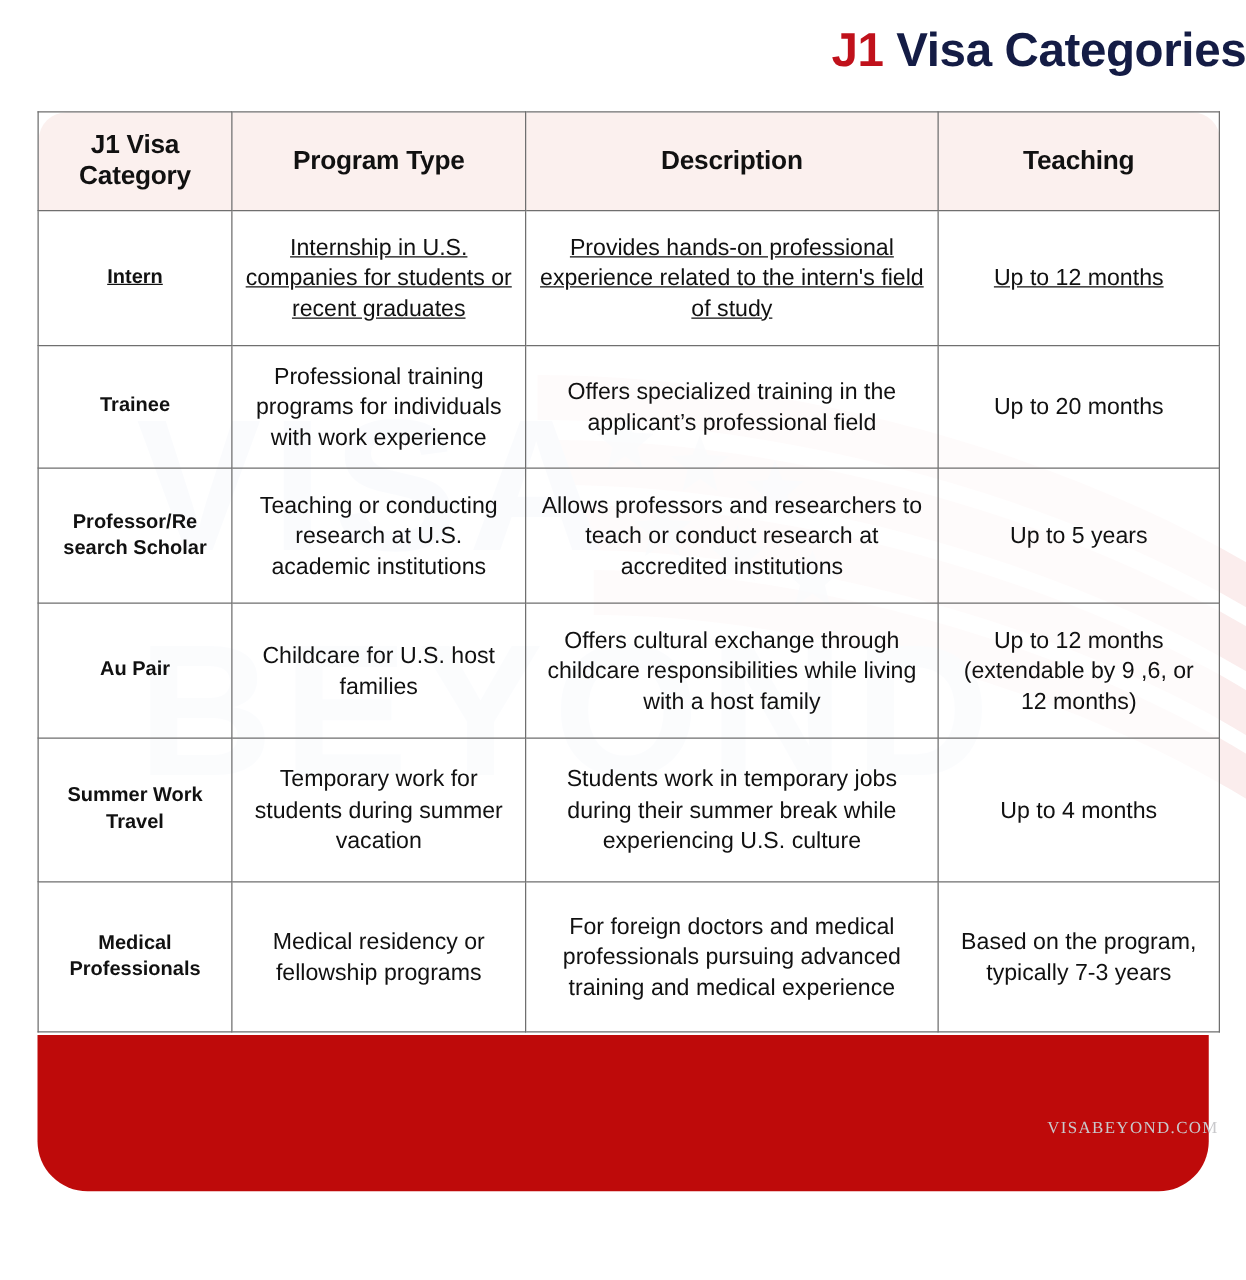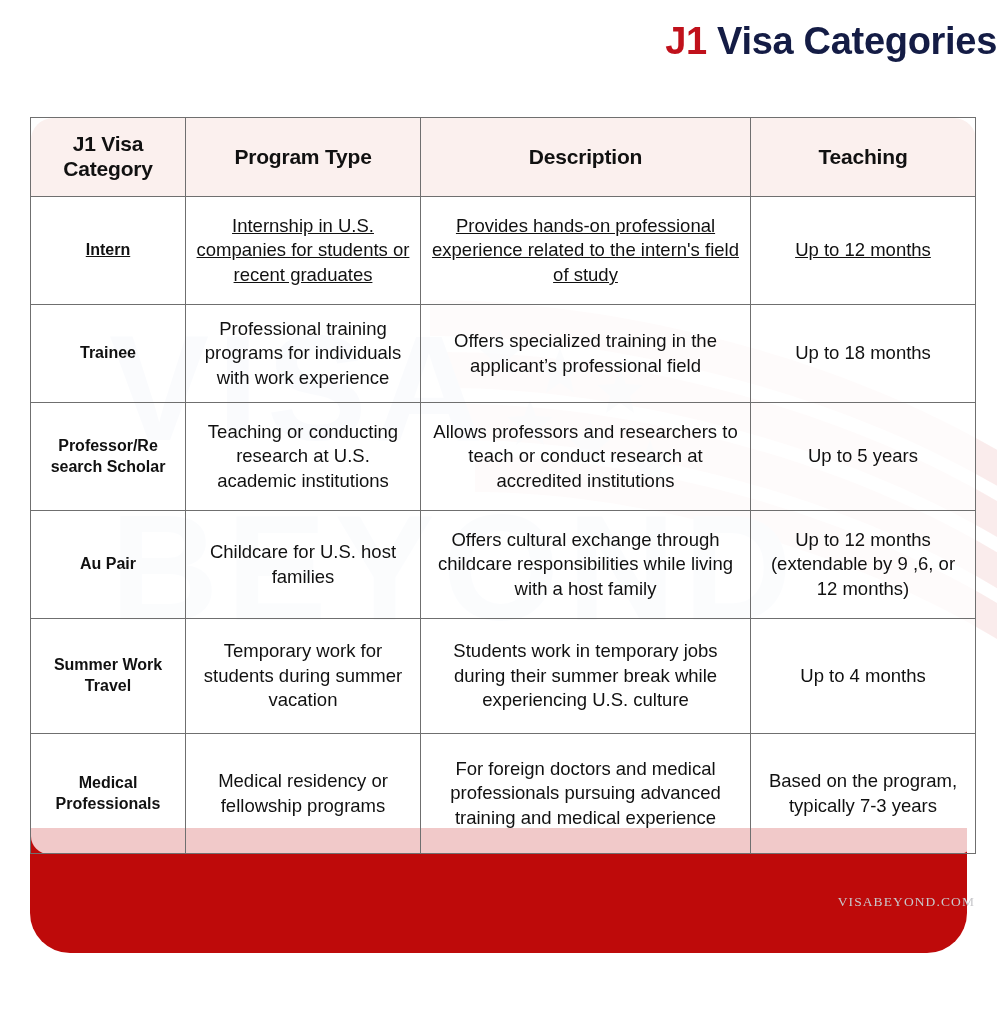--- a/index.html
+++ b/index.html
@@ -64,21 +64,20 @@
     width: 945px;
     z-index: 3;
     background: transparent;
   }
 
   table.j1 {
     width: 945px;
     border-collapse: collapse;
     table-layout: fixed;
     background: transparent;
-    margin-top: 28px;
   }
 
   table.j1 col.c1 { width: 155px; }
   table.j1 col.c2 { width: 235px; }
   table.j1 col.c3 { width: 330px; }
   table.j1 col.c4 { width: 225px; }
 
   table.j1 th, table.j1 td {
     border: 1px solid #6f6f6f;
     vertical-align: middle;
@@ -188,21 +187,21 @@
         <tr class="r0">
           <td class="cat">Intern</td>
           <td>Internship in U.S. companies for students or recent graduates</td>
           <td>Provides hands-on professional experience related to the intern's field of study</td>
           <td>Up to 12 months</td>
         </tr>
         <tr class="r1">
           <td class="cat">Trainee</td>
           <td>Professional training programs for individuals with work experience</td>
           <td>Offers specialized training in the applicant’s professional field</td>
-          <td>Up to 18 months</td>
+          <td>Up to 20 months</td>
         </tr>
         <tr class="r2">
           <td class="cat">Professor/Re search Scholar</td>
           <td>Teaching or conducting research at U.S. academic institutions</td>
           <td>Allows professors and researchers to teach or conduct research at accredited institutions</td>
           <td>Up to 5 years</td>
         </tr>
         <tr class="r3">
           <td class="cat">Au Pair</td>
           <td>Childcare for U.S. host families</td>

